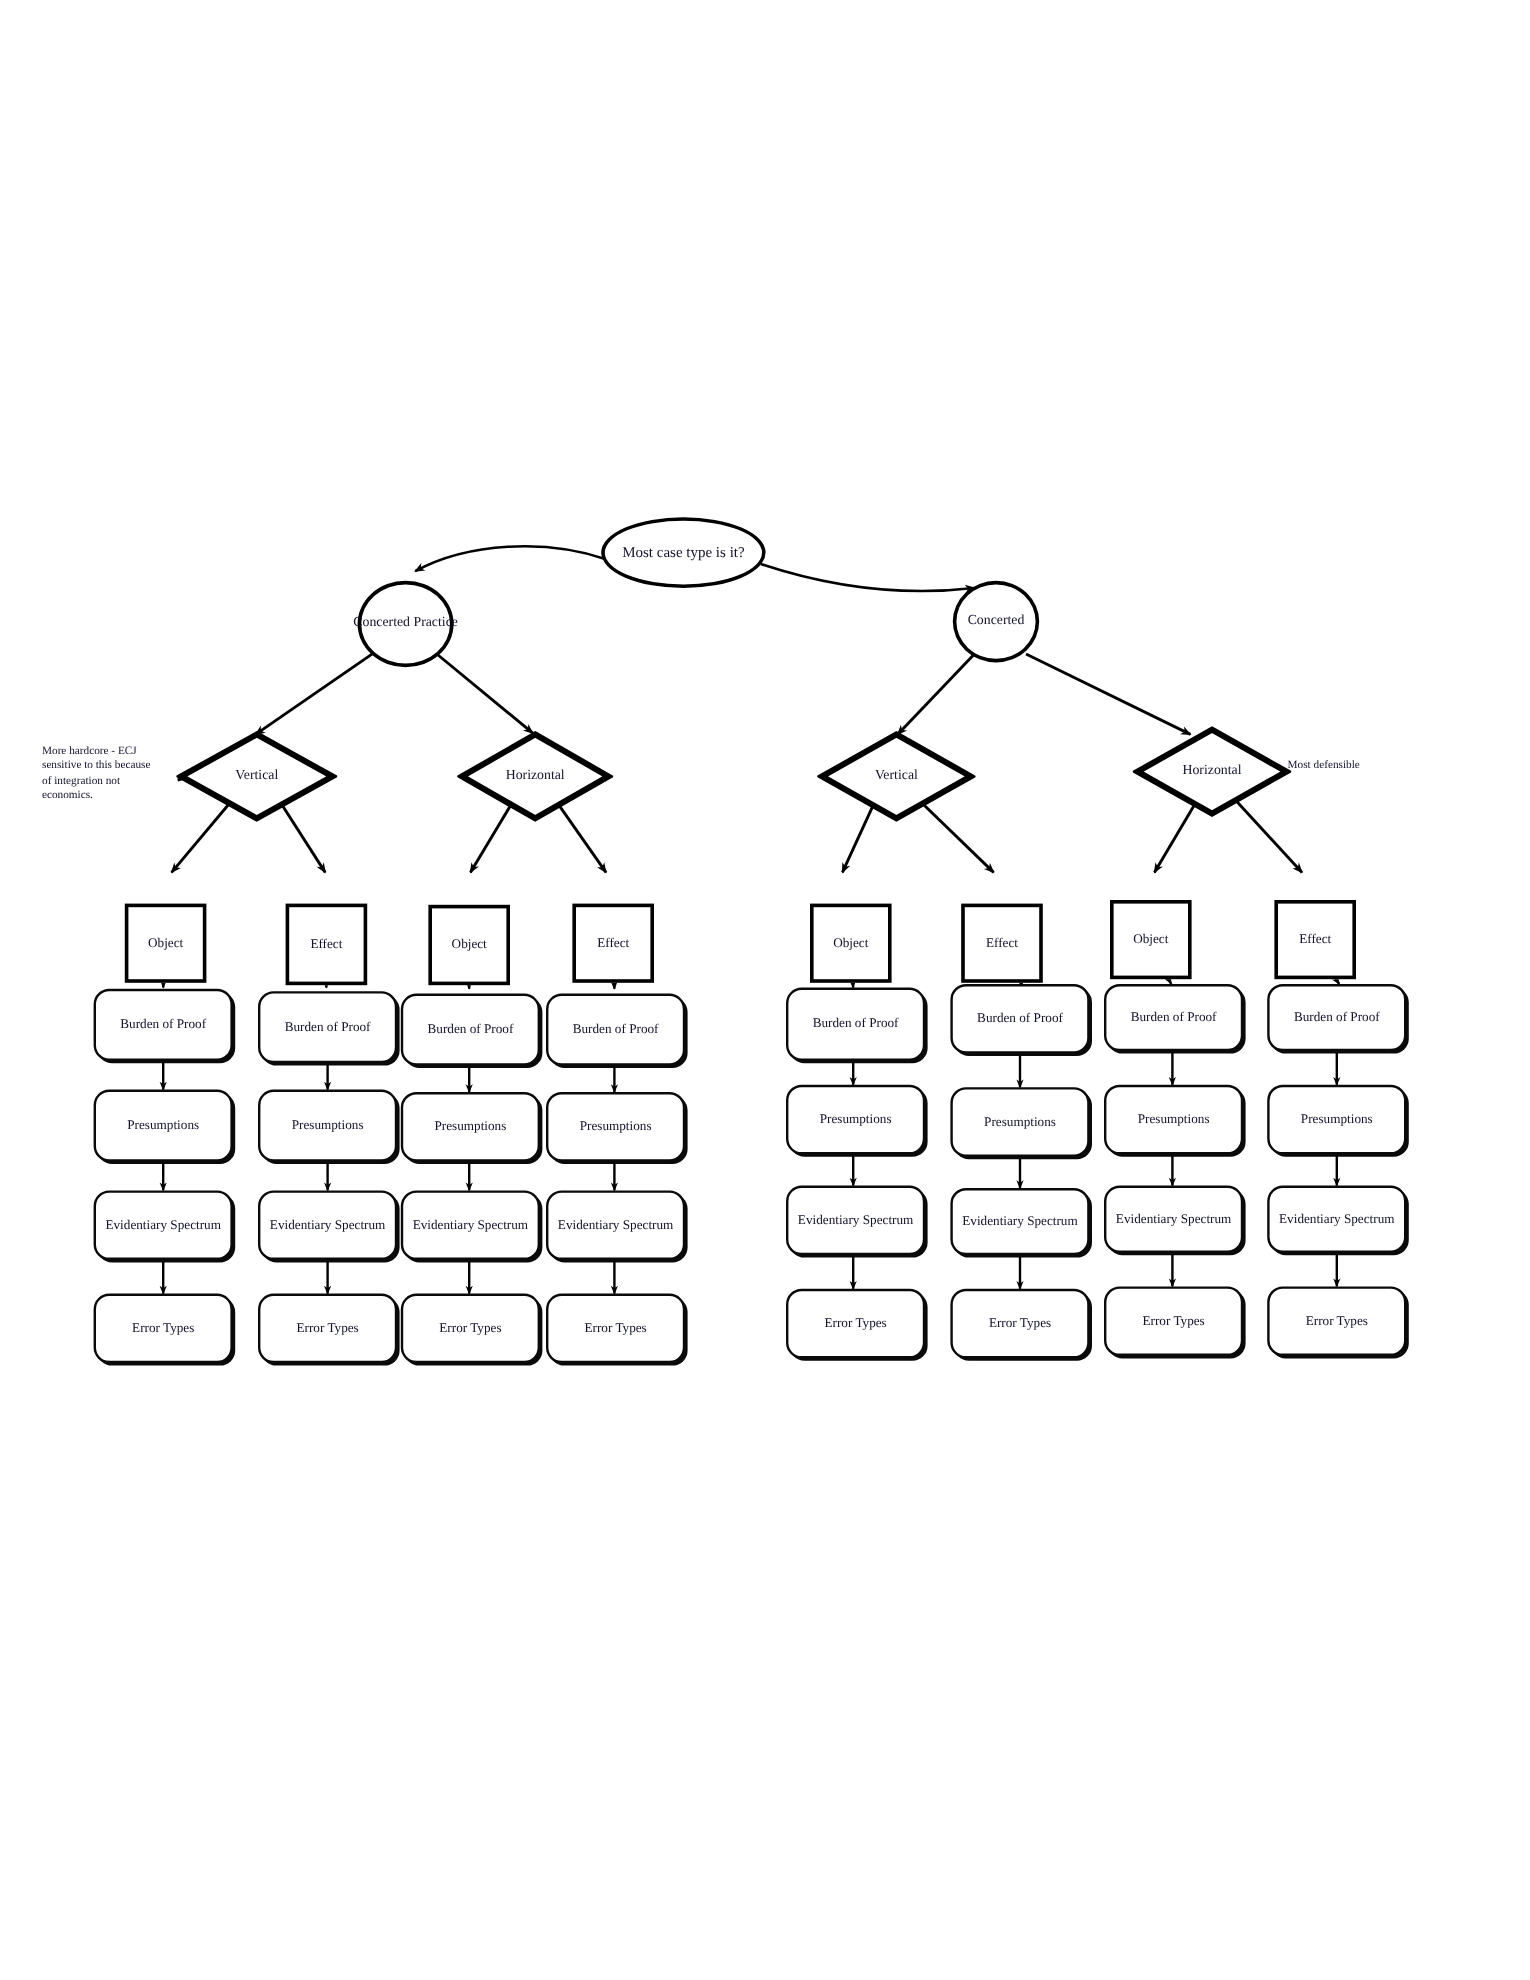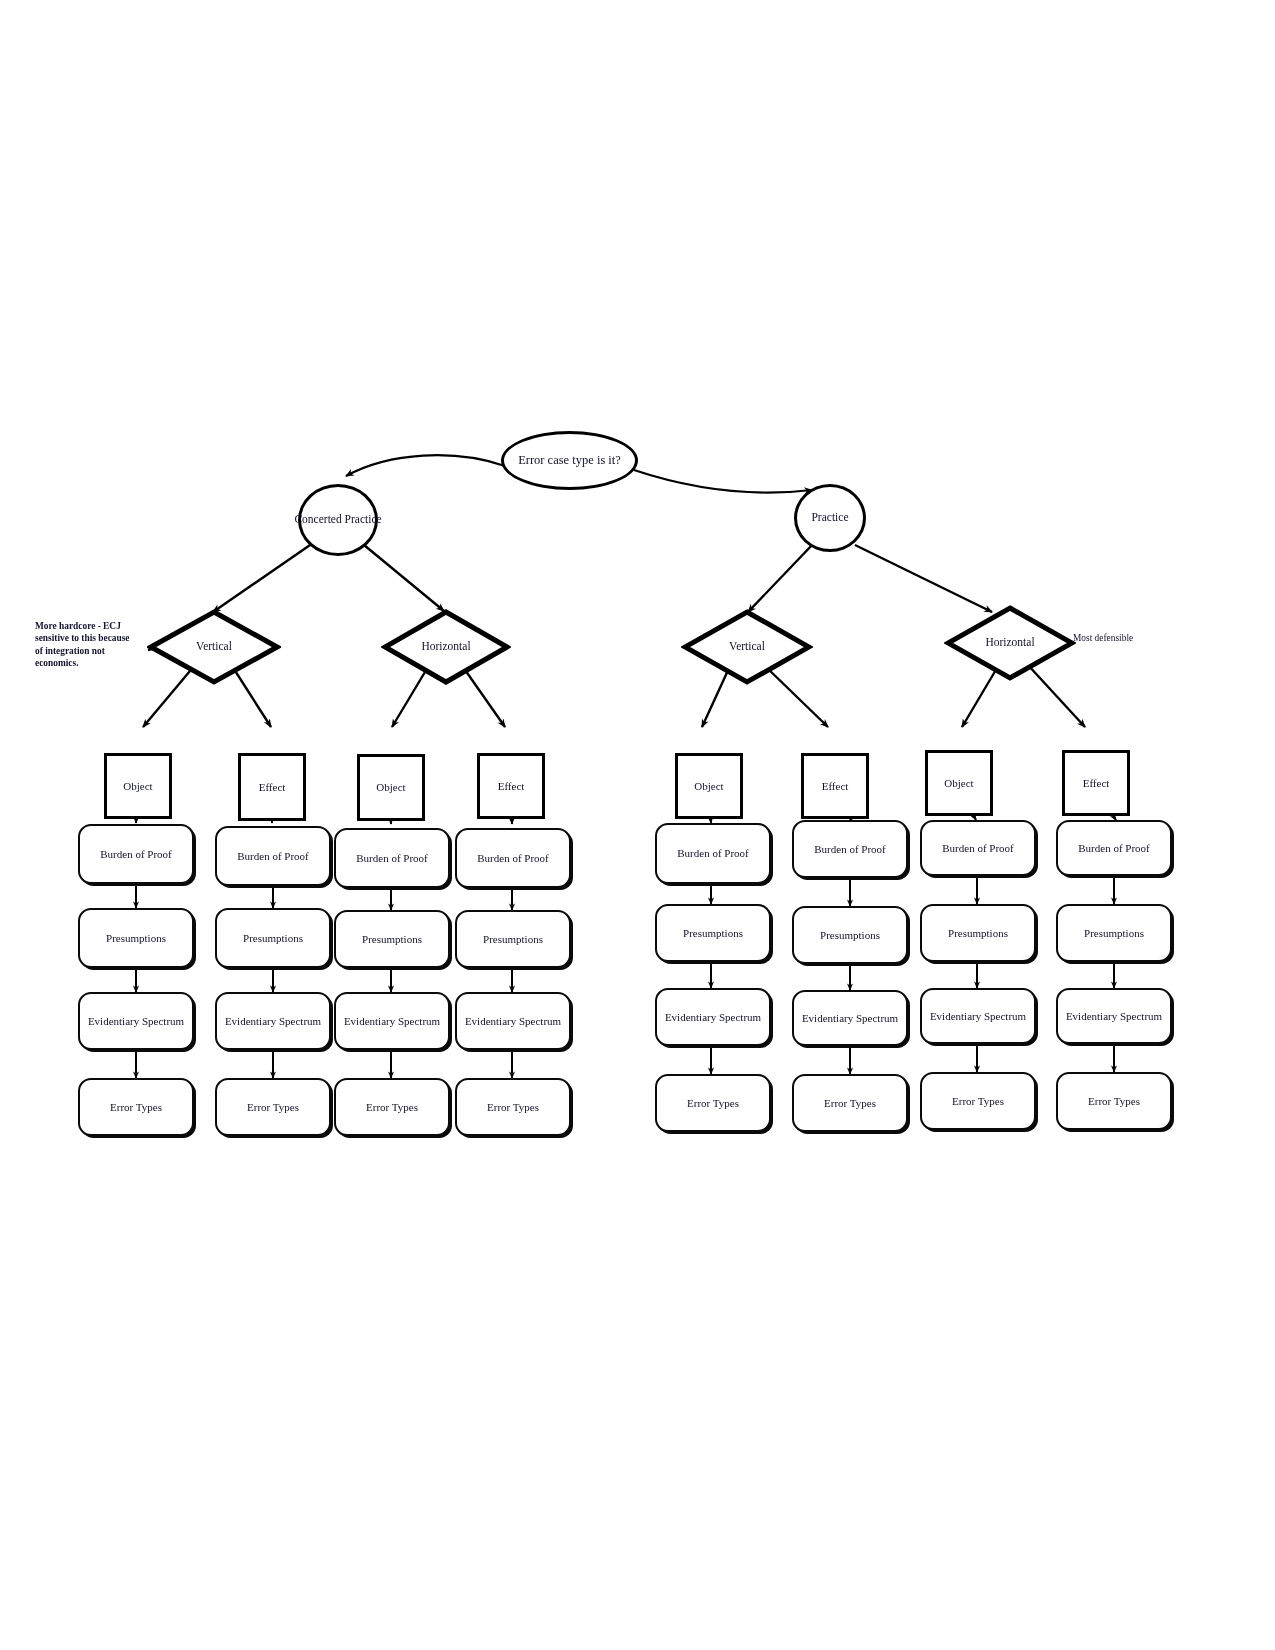--- a/index.html
+++ b/index.html
@@ -179,28 +179,28 @@
     <path d="M711,1046 L711,1074" stroke="#000" stroke-width="2" fill="none" marker-end="url(#ahthin)"></path>
     <path d="M850,1046 L850,1074" stroke="#000" stroke-width="2" fill="none" marker-end="url(#ahthin)"></path>
     <path d="M977,1044 L977,1072" stroke="#000" stroke-width="2" fill="none" marker-end="url(#ahthin)"></path>
     <path d="M1114,1044 L1114,1072" stroke="#000" stroke-width="2" fill="none" marker-end="url(#ahthin)"></path>
 
     <path d="M148,650 L170,644" stroke="#000" stroke-width="2.6" fill="none"></path>
     <path d="M1030,636 L1068,640" stroke="#000" stroke-width="2.6" fill="none"></path>
   </svg>
 
   <div class="node n-ellipse" style="left:501px; top:431px; width:137px; height:59px;">
-    <span class="label">Error case type is it?</span>
+    <span class="label">Most case type is it?</span>
   </div>
 
   <div class="node n-circle" style="left:298px; top:484px; width:80px; height:72px;">
     <span class="label">Concerted Practice</span>
   </div>
   <div class="node n-circle" style="left:794px; top:484px; width:72px; height:68px;">
-    <span class="label">Practice</span>
+    <span class="label">Concerted</span>
   </div>
 
   <div class="node n-diamond" style="left:147px; top:608px; width:134px; height:78px;">
     <svg class="dshape" viewBox="0 0 134 78">
       <polygon points="67,4 130,39 67,74 4,39" fill="#fff" stroke="#000" stroke-width="5"></polygon>
     </svg>
     <span class="label">Vertical</span>
   </div>
   <div class="node n-diamond" style="left:381px; top:608px; width:130px; height:78px;">
     <svg class="dshape" viewBox="0 0 130 78">
@@ -343,17 +343,17 @@
   <div class="node n-round" style="left:1056px; top:904px; width:116px; height:58px;">
     <span class="label">Presumptions</span>
   </div>
   <div class="node n-round" style="left:1056px; top:988px; width:116px; height:56px;">
     <span class="label">Evidentiary Spectrum</span>
   </div>
   <div class="node n-round" style="left:1056px; top:1072px; width:116px; height:58px;">
     <span class="label">Error Types</span>
   </div>
 
-  <div class="annotation" style="left:35px; top:620px; width:100px;font-weight:bold;">More hardcore - ECJ sensitive to this because of integration not economics.</div>
+  <div class="annotation" style="left:35px; top:620px; width:100px;">More hardcore - ECJ sensitive to this because of integration not economics.</div>
 
   <div class="annotation right" style="left:1073px; top:632px;">Most defensible</div>
 
 </div>
 
 </body></html>

